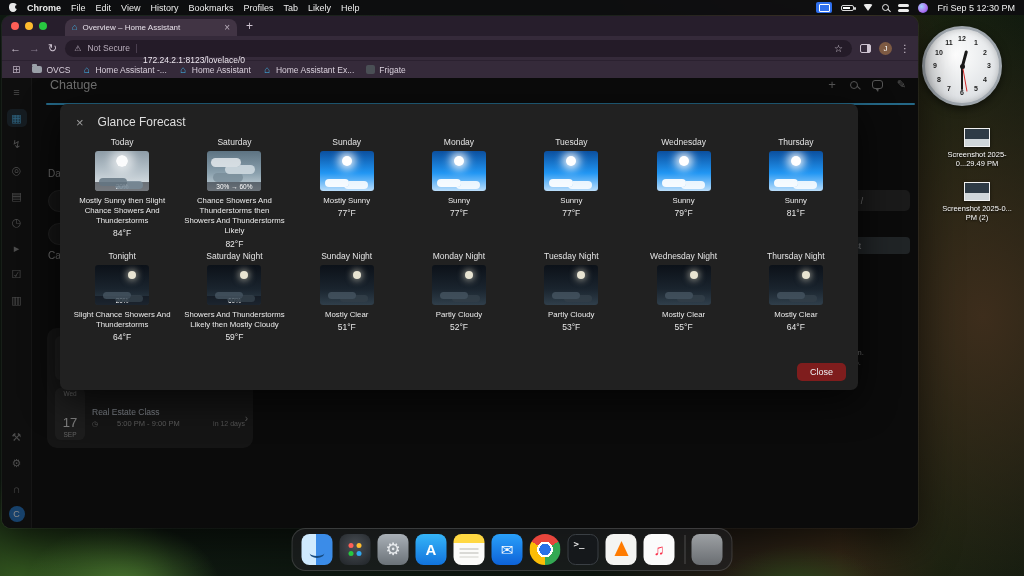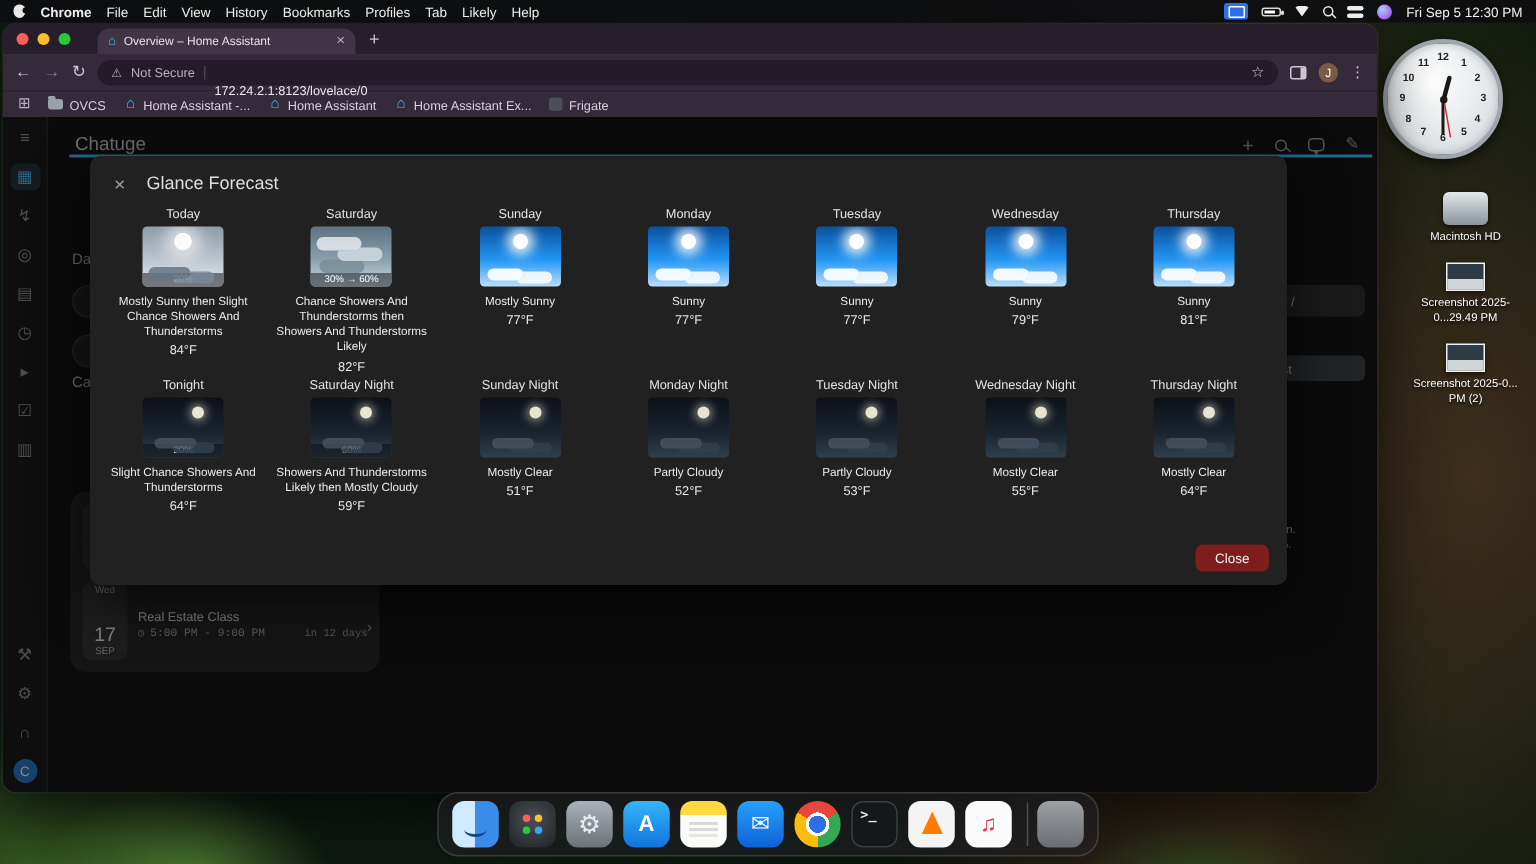--- a/index.html
+++ b/index.html
@@ -75,21 +75,21 @@
   
   .content{position:relative;height:450px;background:#121212;overflow:hidden;}
 
   .ha-sidebar{position:absolute;left:0;top:0;bottom:0;width:30px;background:#171717;border-right:1px solid #272727;
     display:flex;flex-direction:column;align-items:center;padding:5px 0 6px;gap:8px;z-index:1;}
   .sic{width:20px;height:18px;display:flex;align-items:center;justify-content:center;border-radius:5px;font-size:11px;color:#8d8d8d;line-height:1;}
   .sic[data-active="true"]{background:rgba(120,190,255,.16);color:#53b9ef;}
   .sb-bottom{margin-top:auto;display:flex;flex-direction:column;align-items:center;gap:8px;}
   .avatar-c{width:16px;height:16px;border-radius:50%;background:#2979c8;color:#fff;font-size:9px;display:flex;align-items:center;justify-content:center;}
 
-  .ha-header{position:absolute;left:30px;right:0;top:0;height:25px;display:flex;align-items:flex-end;padding:0 12px 0 18px;z-index:1;gap:48px;}
+  .ha-header{position:absolute;left:30px;right:0;top:0;height:25px;display:flex;align-items:flex-start;padding:0 12px 0 18px;z-index:1;gap:48px;}
   .ha-title{font-size:12.5px;color:#cfcfcf;}
   .ha-spacer{flex:1;}
   .ha-icons{display:flex;align-items:center;gap:14px;color:#9f9f9f;}
   .plus-ic{font-size:13px;line-height:1;}
   .mag{width:8px;height:8px;border:1.4px solid #9f9f9f;border-radius:50%;position:relative;}
   .mag::after{content:"";position:absolute;width:5px;height:1.4px;background:#9f9f9f;right:-4px;bottom:-1px;transform:rotate(45deg);}
   .bubble{width:11px;height:9px;border:1.2px solid #9f9f9f;border-radius:3px;position:relative;}
   .bubble::after{content:"";position:absolute;left:2px;bottom:-4px;border-left:3px solid transparent;border-right:1px solid transparent;border-top:4px solid #9f9f9f;}
   .pencil-ic{font-size:11px;line-height:1;}
 
@@ -102,21 +102,21 @@
 
   .cal-card{position:absolute;left:45px;top:250px;width:206px;height:120px;background:#262626;border-radius:10px;
     display:flex;flex-direction:column;justify-content:flex-end;gap:8px;padding:8px;z-index:1;}
   .ev-row{display:flex;align-items:center;}
   .ev-date{width:30px;min-height:26px;border-radius:6px;background:#353535;display:flex;flex-direction:column;align-items:center;justify-content:center;
     font-size:6.5px;color:#b5b5b5;line-height:1.15;padding:2px 0;flex:0 0 auto;}
   .ev-day{font-size:13px;color:#ececec;margin-top:18px;}
   .ev-main{margin-left:7px;flex:1;min-width:0;}
   .ev-title{font-size:8.5px;color:#dfe8f5;margin-bottom:2px;white-space:nowrap;overflow:hidden;}
   .ev-title:empty{display:none;margin:0;}
-  .ev-timerow{display:flex;align-items:center;gap:4px;font-size:7.5px;color:#a6a6a6;font-family:Liberation Mono, monospace;}
+  .ev-timerow{display:flex;align-items:center;gap:19px;font-size:7.5px;color:#a6a6a6;}
   .ev-clock{font-size:7px;line-height:1;}
   .ev-rel{margin-left:auto;font-size:7px;color:#979797;padding-left:4px;}
   .ev-chev{position:absolute;right:5px;bottom:24px;color:#a6a6a6;font-size:10px;}
   .ev-dow:empty{display:none;}
 
   .chip-right{position:absolute;right:8px;top:112px;width:78px;height:21px;background:#2e2e2e;border-radius:5px;
     display:flex;align-items:center;padding:0 6px;font-size:8.5px;color:#dedede;overflow:hidden;z-index:1;}
   .fbtn-right{position:absolute;right:8px;top:159px;width:78px;height:17px;background:#3a4146;border-radius:4px;
     display:flex;align-items:center;padding:0 6px;font-size:8.5px;color:#e3e7ea;overflow:hidden;z-index:1;}
   .rlines{position:absolute;right:8px;top:250px;width:80px;font-size:7.5px;line-height:1.32;color:#cfcfcf;z-index:1;}
@@ -508,24 +508,20 @@
 
   <div class="clockw" data-name="analog-clock-widget">
     <span data-name="clock-numbers"><span class="cnum" data-name="clock-number" data-n="12">12</span><span class="cnum" data-name="clock-number" data-n="1">1</span><span class="cnum" data-name="clock-number" data-n="2">2</span><span class="cnum" data-name="clock-number" data-n="3">3</span><span class="cnum" data-name="clock-number" data-n="4">4</span><span class="cnum" data-name="clock-number" data-n="5">5</span><span class="cnum" data-name="clock-number" data-n="6">6</span><span class="cnum" data-name="clock-number" data-n="7">7</span><span class="cnum" data-name="clock-number" data-n="8">8</span><span class="cnum" data-name="clock-number" data-n="9">9</span><span class="cnum" data-name="clock-number" data-n="10">10</span><span class="cnum" data-name="clock-number" data-n="11">11</span></span>
     <span class="hand hour" data-name="hour-hand"></span>
     <span class="hand minute" data-name="minute-hand"></span>
     <span class="hand second" data-name="second-hand"></span>
     <span class="ccap"></span>
   </div>
 
   <div class="dicons" data-name="desktop-icons">
-      <div class="dicon" data-name="desktop-icon" data-type="drive">
-        <span class="dart" data-name="desktop-icon-art"></span>
-        <span class="dlabel" data-name="desktop-icon-label">Macintosh HD</span>
-      </div>
       <div class="dicon" data-name="desktop-icon" data-type="screenshot">
         <span class="dart" data-name="desktop-icon-art"></span>
         <span class="dlabel" data-name="desktop-icon-label">Screenshot 2025-0...29.49 PM</span>
       </div>
       <div class="dicon" data-name="desktop-icon" data-type="screenshot">
         <span class="dart" data-name="desktop-icon-art"></span>
         <span class="dlabel" data-name="desktop-icon-label">Screenshot 2025-0... PM (2)</span>
       </div>
     </div>
 

